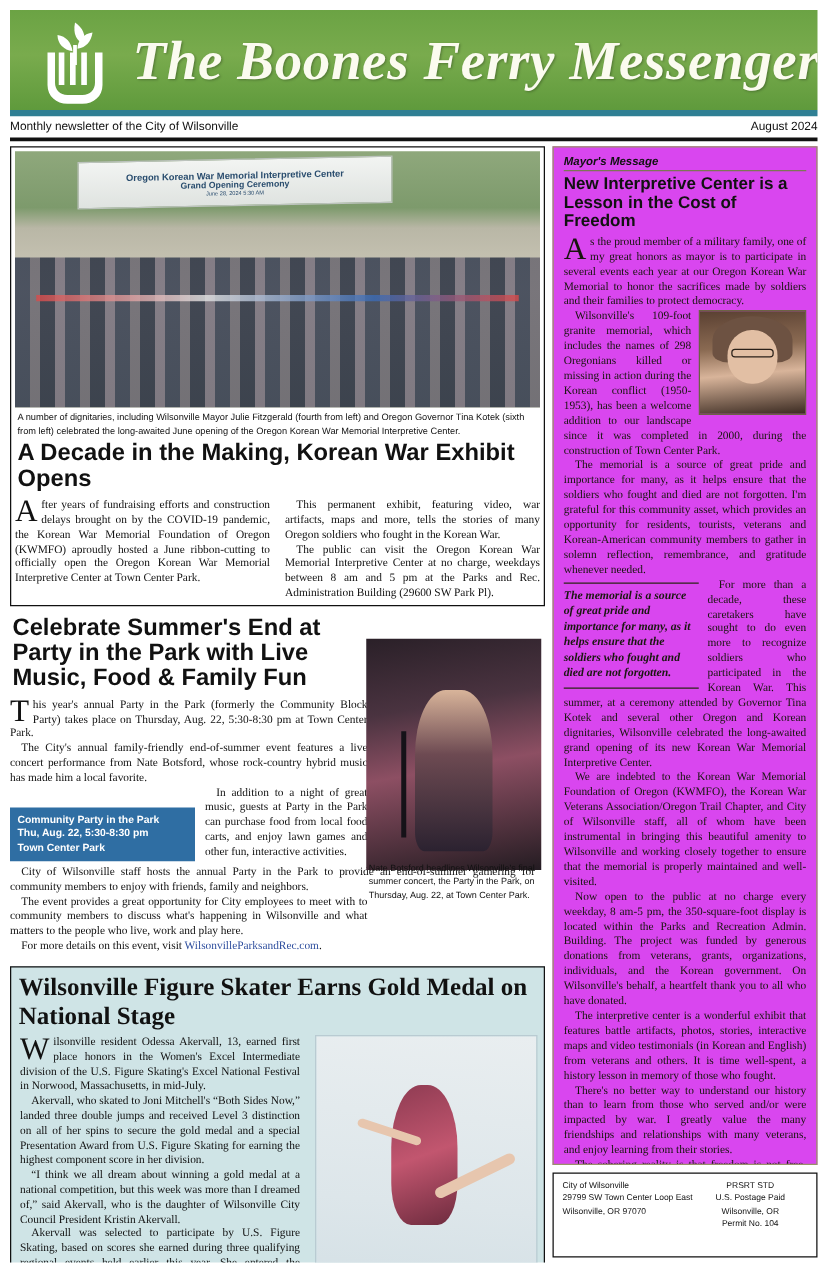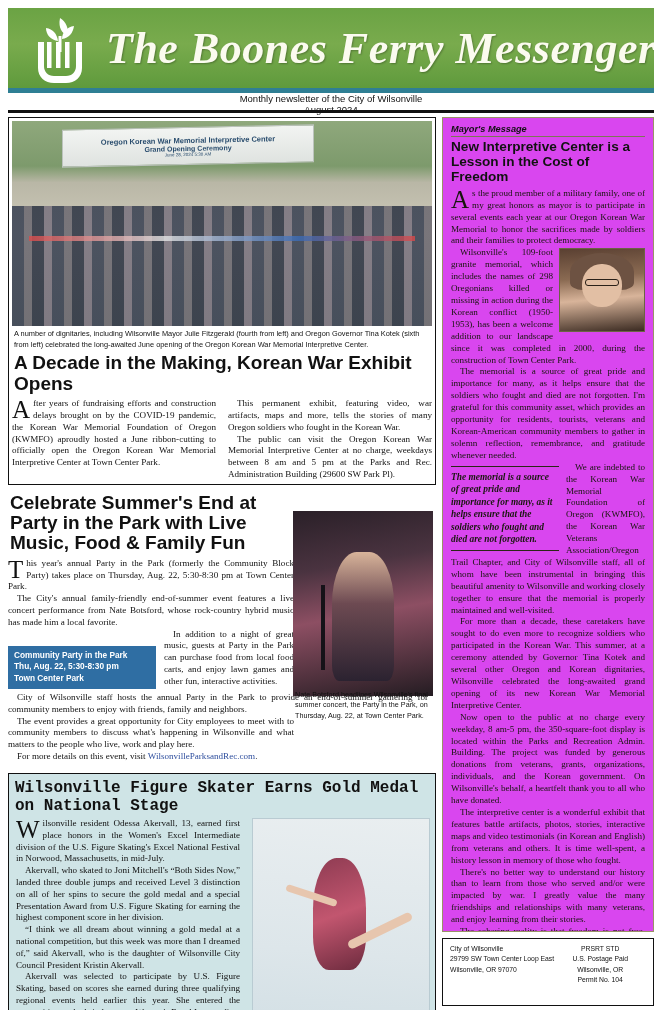--- a/index.html
+++ b/index.html
@@ -21,21 +21,21 @@
   .mast-title {
     flex:1; color:#fbfbef; font-family:"Liberation Serif", serif;
     font-style:italic; font-weight:bold; font-size:44px; letter-spacing:.5px;
     text-align:right; padding-right:18px; white-space:nowrap;
     text-shadow: 1px 1px 2px rgba(0,0,0,.28);
   }
   .mast-rule { position:absolute; left:8px; top:88px; width:646px; height:5px; background:#2f7f94; }
   .subbar {
     position:absolute; left:8px; top:93px; width:646px; height:17px;
     display:flex; align-items:center; justify-content:space-between;
-    font-family:"Liberation Sans", sans-serif; font-size:9.5px; color:#111;flex-direction:column;
+    font-family:"Liberation Sans", sans-serif; font-size:9.5px; color:#111;
   }
   .subbar-rule { position:absolute; left:8px; top:110px; width:646px; height:2.5px; background:#111; }
 
   
   .left-col { position:absolute; left:8px; top:117px; width:428px; }
   .right-col {
     position:absolute; left:442px; top:117px; width:212px; height:815px;
     background:#d946ef; border:1px solid #9a9268; padding:6px 8px 4px 8px;
     overflow:hidden;
   }
@@ -115,21 +115,21 @@
     float:left; margin:17px 8px 3px 0;
   }
   .infobox .l1 { font-weight:bold; }
   .infobox .l2 { font-weight:bold; }
   .infobox .l3 { font-weight:bold; }
   .link { color:#2f4f9e; }
 
   
   .skater-story { border:1.5px solid #111; background:#cfe4e6; padding:3px; }
   .skater-head {
-    font-family:Liberation Mono, monospace; font-weight:bold; font-size:16px;
+    font-family:Liberation Serif, serif; font-weight:bold; font-size:20px;
     color:#111; padding:2px 3px 3px 3px;
   }
   .skater-body { width:232px; float:left; padding:0 4px; }
   .skater-photo {
     float:right; width:178px; height:245px; margin:0 2px 2px 4px;
     background:linear-gradient(185deg,#e9eef0 0%,#dde6ea 55%,#cfdde3 100%);
     position:relative; overflow:hidden; border:1px solid #b9cbd2;
   }
   .skater-photo .sk-body {
     position:absolute; left:34%; top:16%; width:30%; height:46%;
@@ -317,22 +317,22 @@
         <div class="hair"></div>
         <div class="face"></div>
         <div class="glasses"></div>
       </div>
 
       <p>Wilsonville's 109-foot granite memorial, which includes the names of 298 Oregonians killed or missing in action during the Korean conflict (1950-1953), has been a welcome addition to our landscape since it was completed in 2000, during the construction of Town Center Park.</p>
       <p>The memorial is a source of great pride and importance for many, as it helps ensure that the soldiers who fought and died are not forgotten. I'm grateful for this community asset, which provides an opportunity for residents, tourists, veterans and Korean-American community members to gather in solemn reflection, remembrance, and gratitude whenever needed.</p>
 
       <div class="pullquote">The memorial is a source of great pride and importance for many, as it helps ensure that the soldiers who fought and died are not forgotten.</div>
 
+      <p>For more than a decade, these caretakers have sought to do even more to recognize soldiers who participated in the Korean War. This summer, at a ceremony attended by Governor Tina Kotek and several other Oregon and Korean dignitaries, Wilsonville celebrated the long-awaited grand opening of its new Korean War Memorial Interpretive Center.</p>
       <p>We are indebted to the Korean War Memorial Foundation of Oregon (KWMFO), the Korean War Veterans Association/Oregon Trail Chapter, and City of Wilsonville staff, all of whom have been instrumental in bringing this beautiful amenity to Wilsonville and working closely together to ensure that the memorial is properly maintained and well-visited.</p>
-      <p>For more than a decade, these caretakers have sought to do even more to recognize soldiers who participated in the Korean War. This summer, at a ceremony attended by Governor Tina Kotek and several other Oregon and Korean dignitaries, Wilsonville celebrated the long-awaited grand opening of its new Korean War Memorial Interpretive Center.</p>
       <p>Now open to the public at no charge every weekday, 8 am-5 pm, the 350-square-foot display is located within the Parks and Recreation Admin. Building. The project was funded by generous donations from veterans, grants, organizations, individuals, and the Korean government. On Wilsonville's behalf, a heartfelt thank you to all who have donated.</p>
       <p>The interpretive center is a wonderful exhibit that features battle artifacts, photos, stories, interactive maps and video testimonials (in Korean and English) from veterans and others. It is time well-spent, a history lesson in memory of those who fought.</p>
       <p>There's no better way to understand our history than to learn from those who served and/or were impacted by war. I greatly value the many friendships and relationships with many veterans, and enjoy learning from their stories.</p>
       <p>The sobering reality is that freedom is not free, and I hope that the interpretive center serves as a valuable resource for students and others to learn about our veterans, and to comprehend their experiences and sacrifices. I encourage everyone to visit.</p>
 
     </div>
   </div>
 
   <div class="postal">
     <div class="postal-top">

